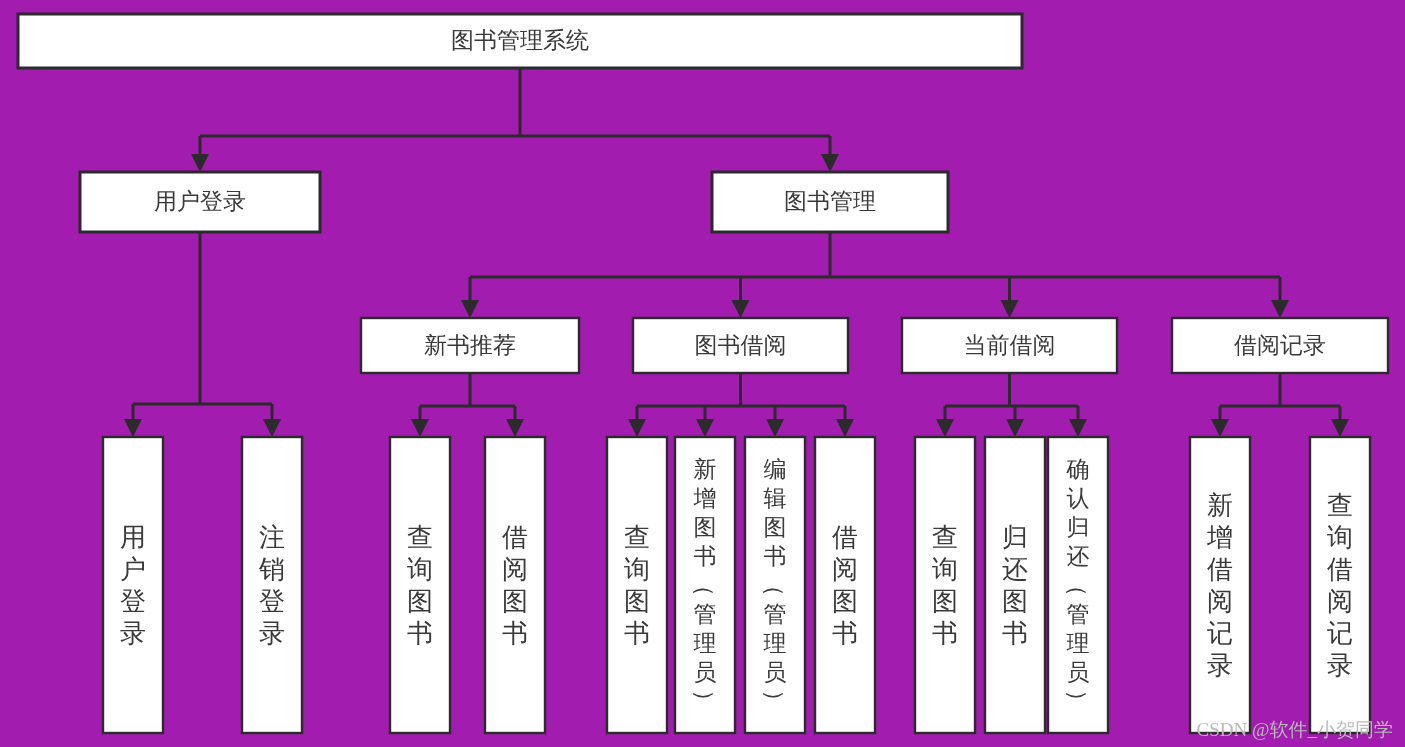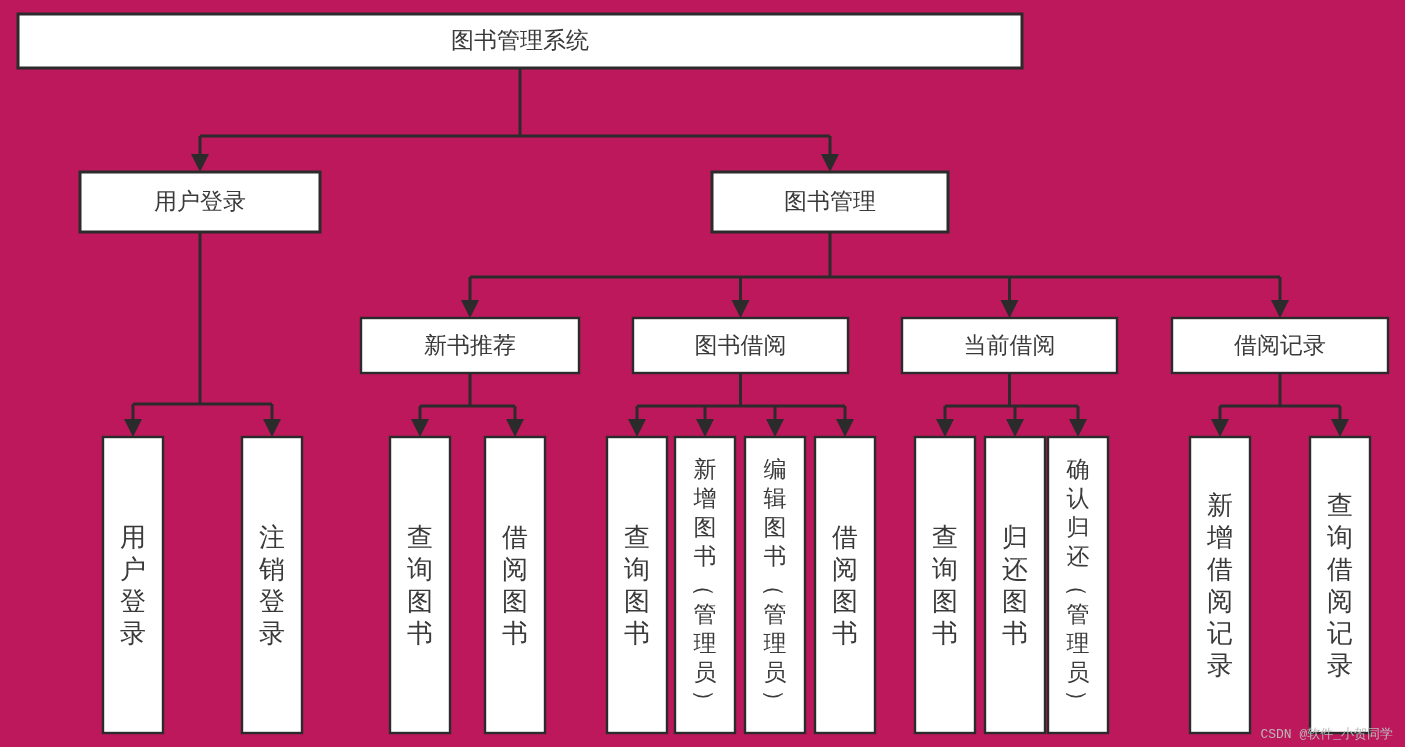--- a/index.html
+++ b/index.html
@@ -7,21 +7,21 @@
     padding: 0;
     background: #ffffff;
   }
   body {
     font-family: "Liberation Sans", "DejaVu Sans", sans-serif;
   }
   #canvas {
     position: relative;
     width: 1405px;
     height: 747px;
-    background: #be185d;
+    background: #a21caf;
     overflow: hidden;
   }
   svg.diagram {
     position: absolute;
     left: 0;
     top: 0;
     width: 1405px;
     height: 747px;
   }
   .node-box {
@@ -46,22 +46,22 @@
     fill: #3a3a3a;
     font-family: "Liberation Sans", "DejaVu Sans", sans-serif;
     font-size: 23px;
     text-anchor: middle;
     dominant-baseline: middle;
   }
   .watermark {
     position: absolute;
     right: 12px;
     bottom: 4px;
-    font-family: Liberation Mono, monospace;
-    font-size: 13px;
+    font-family: Liberation Serif, serif;
+    font-size: 19px;
     color: #b9b9b9;
     white-space: nowrap;
     user-select: none;
   }
 </style>
 </head>
 <body>
 
 <div id="canvas">
 

